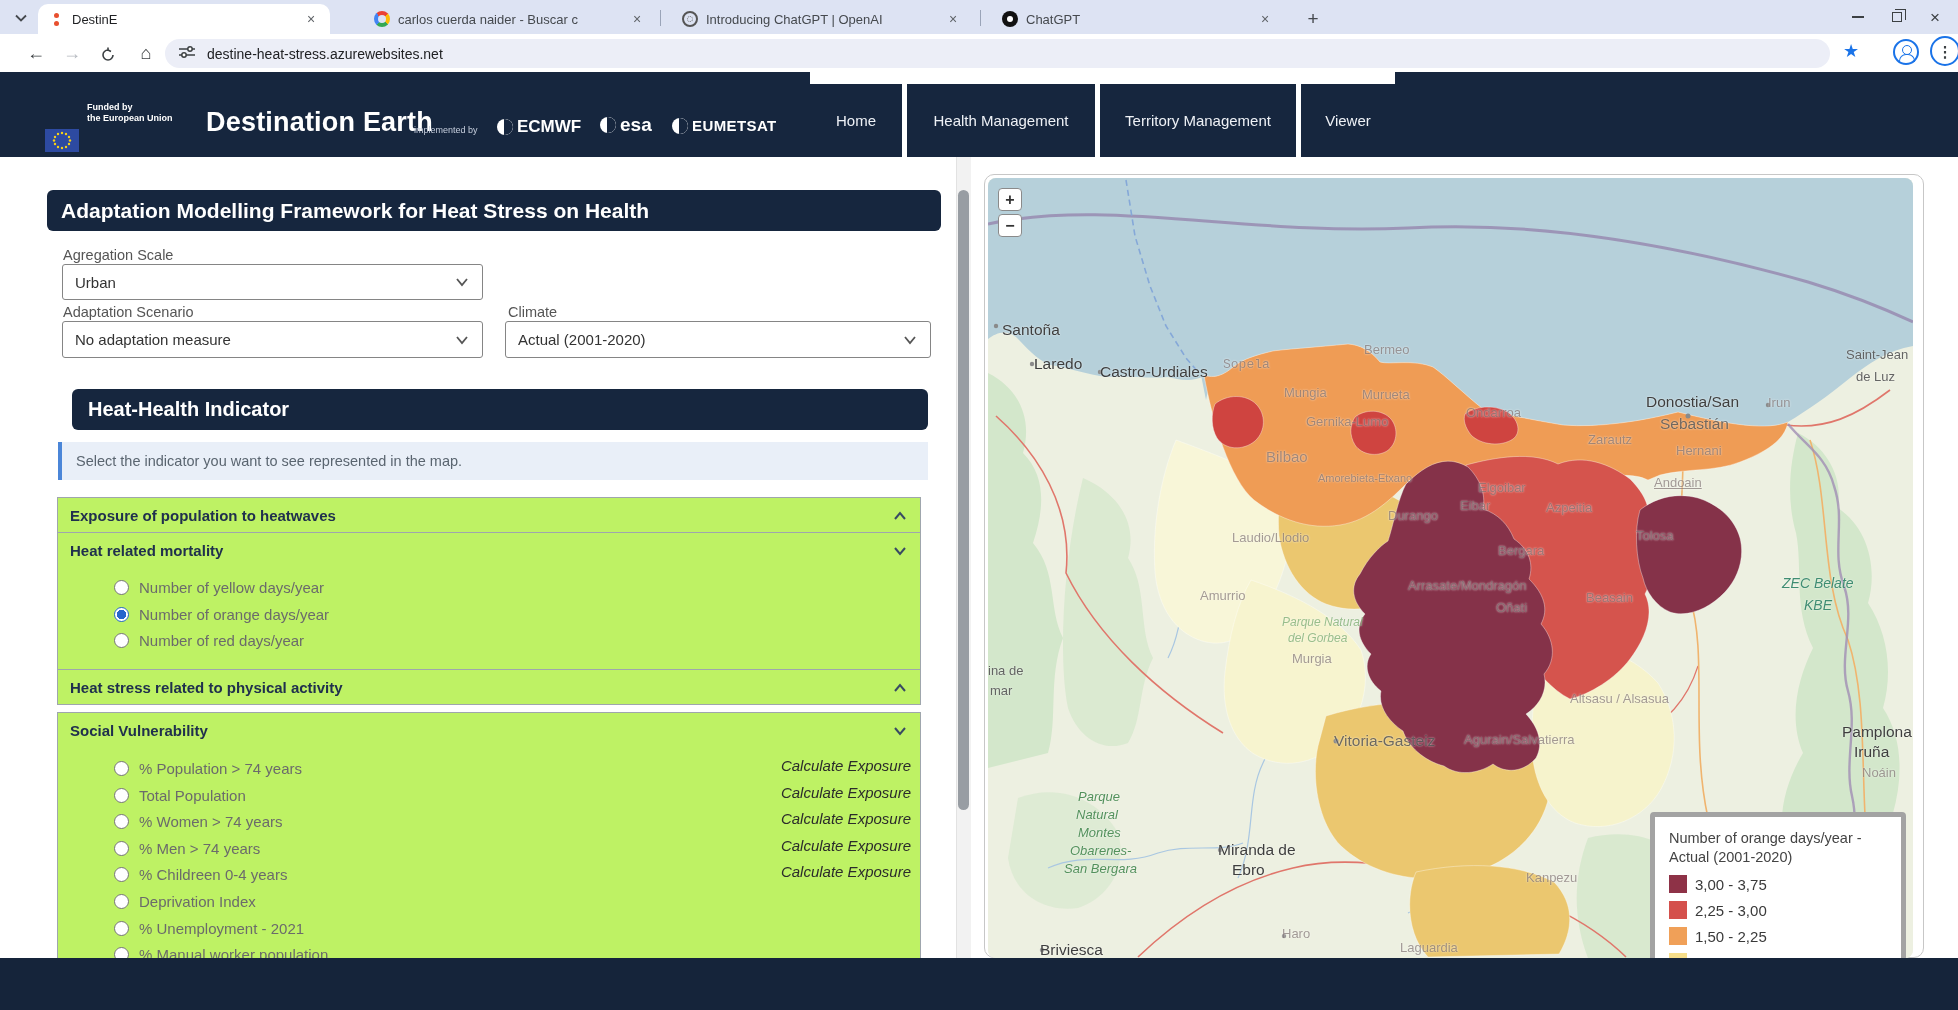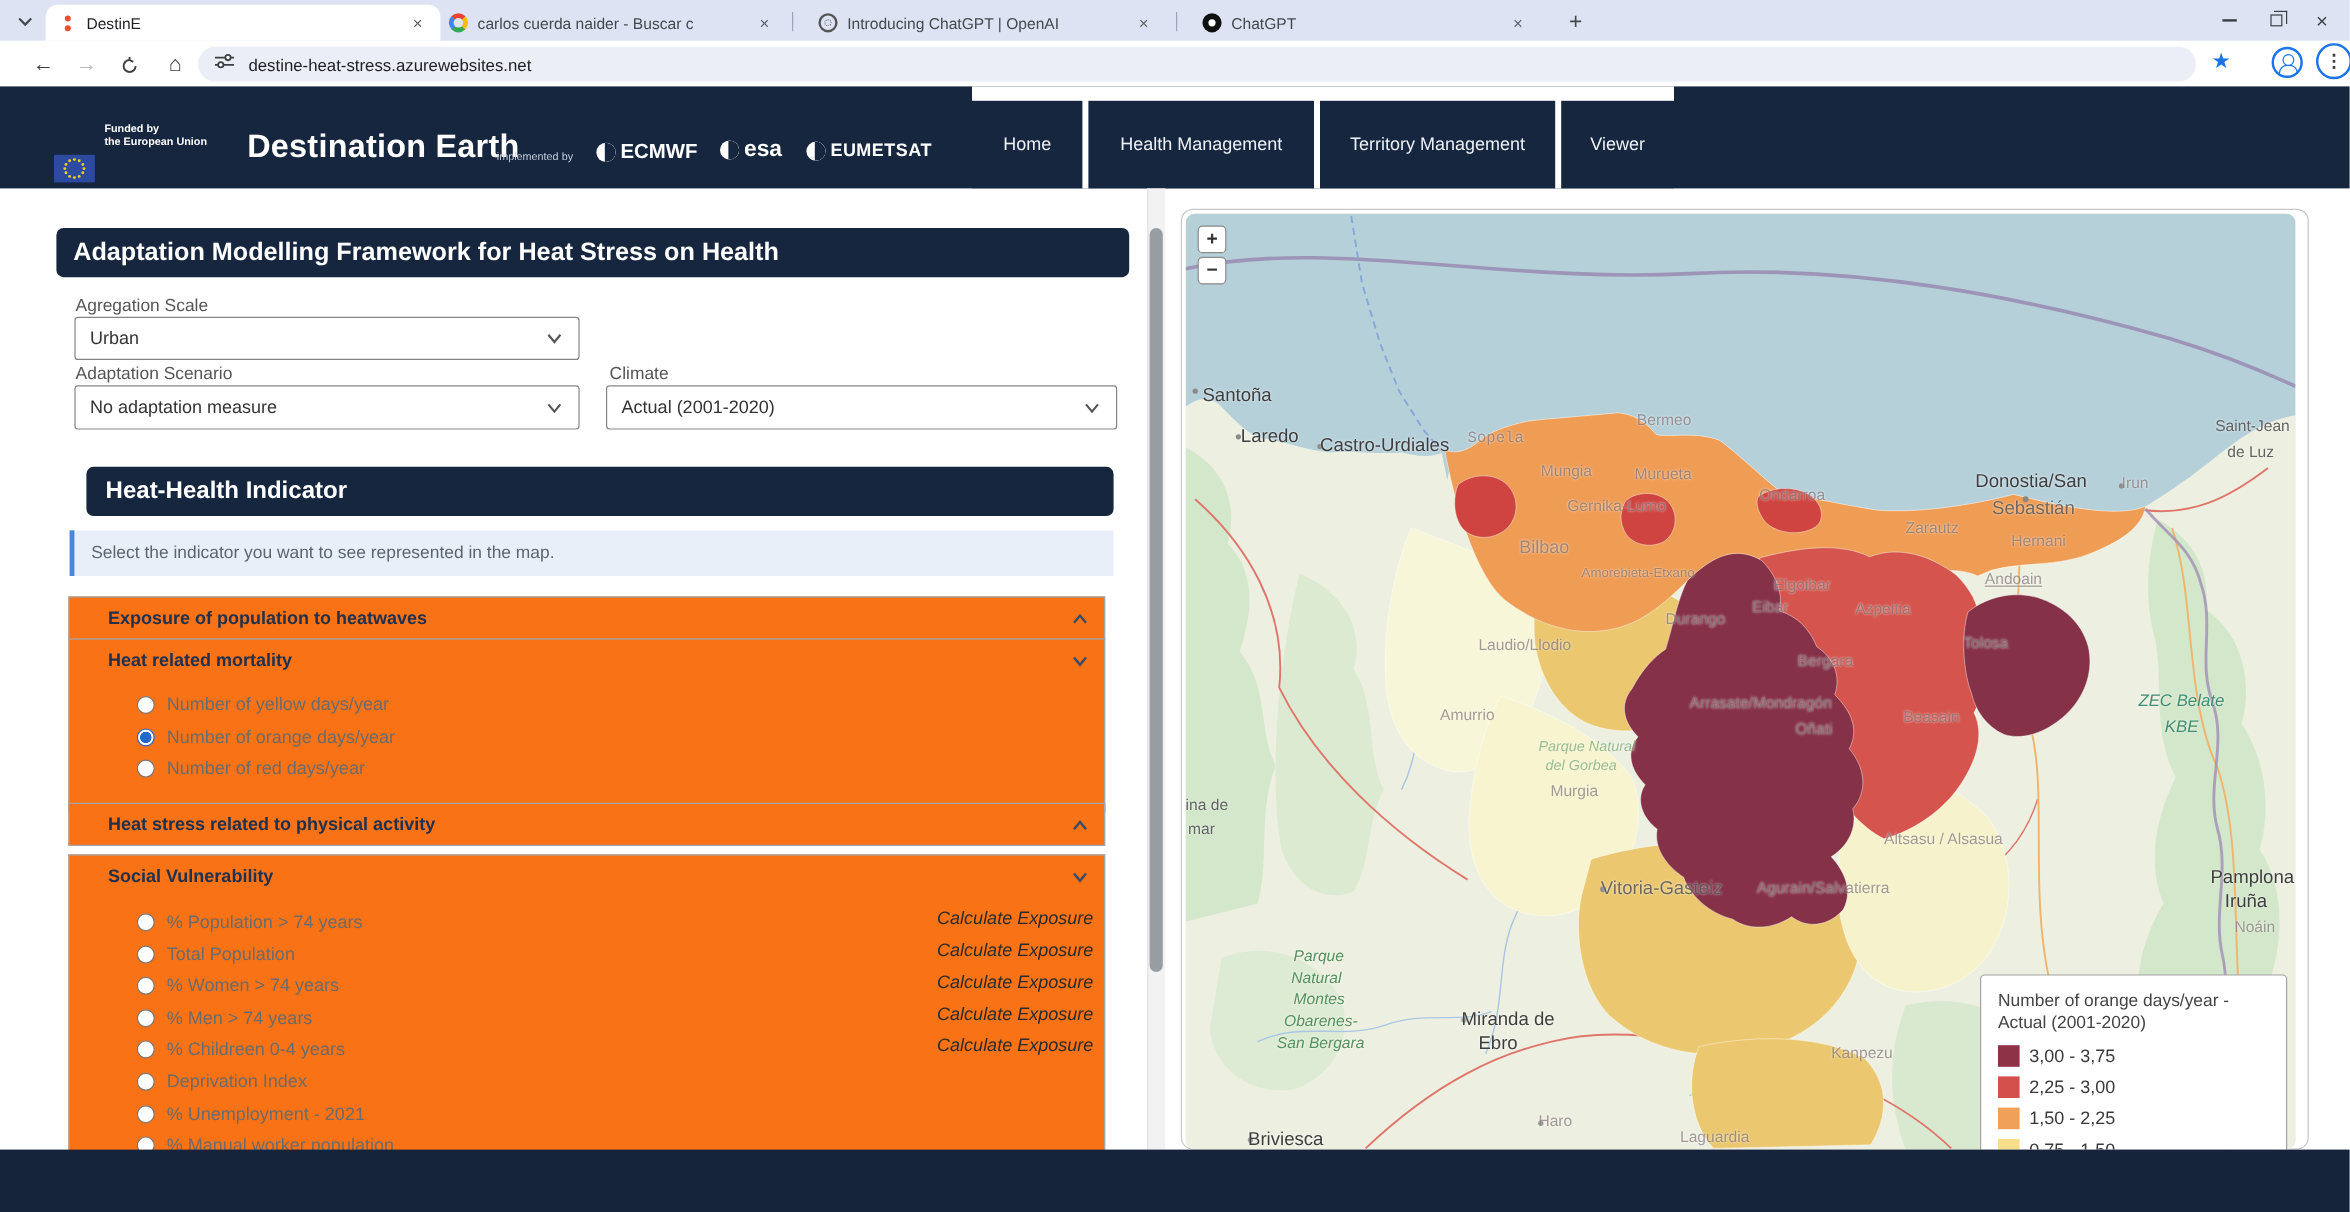--- a/index.html
+++ b/index.html
@@ -66,21 +66,21 @@
   .title-bar { left:47px; top:190px; width:894px; height:41px; background:#16263e; border-radius:6px;
     color:#fff; font-size:21px; font-weight:600; line-height:41px; padding-left:14px; }
   .fld-label { font-size:14.5px; color:#555; }
   .select { border:1px solid #858585; border-radius:3px; background:#fff; font-size:15px; color:#333;
     display:flex; align-items:center; padding:0 12px; }
   .select .val { flex:1; }
   .hh-bar { left:72px; top:389px; width:856px; height:41px; background:#16263e; border-radius:6px;
     color:#fff; font-size:20px; font-weight:600; line-height:41px; padding-left:16px; }
   .info-box { left:58px; top:442px; width:870px; height:38px; background:#e9eff8; border-left:4px solid #4b86d8;
     font-size:14.5px; color:#5a6570; display:flex; align-items:center; padding-left:14px; }
-  .acc { border:1px solid #9fa6ad; background:#f97316;padding-left:20px; }
+  .acc { border:1px solid #9fa6ad; background:#bef264; }
   .acc-head { height:35px; display:flex; align-items:center; padding:0 12px; }
   .acc-title { font-size:15px; font-weight:bold; color:#20304d; flex:1; }
   .chev { width:16px; height:10px; flex:0 0 16px; }
   .radio-row { position:absolute; left:58px; display:flex; align-items:center; height:22px; }
   .radio { width:15px; height:15px; border:1.5px solid #767676; border-radius:50%; background:#fff; }
   .radio.checked { border-color:#2667cc; background:radial-gradient(circle, #2667cc 0 4.5px, #fff 5px); }
   .radio-lbl { font-size:15px; color:#6b6b6b; margin-left:10px; }
   .calc-link { position:absolute; right:10px; font-size:15px; font-style:italic; color:#2b2b2b; }
 
   .panel-scrollbar { left:956px; top:157px; width:15px; height:801px; background:#f2f2f2; border-left:1px solid #e2e2e2; }
@@ -91,21 +91,21 @@
   .map { left:988px; top:178px; width:925px; height:780px; overflow:hidden; border-radius:8px; background:#eef0e4; }
   .map svg { position:absolute; left:0; top:0; }
   .zoombtn { width:24px; height:23px; background:#fff; border:1px solid #8a8a8a; border-radius:4px;
     font-size:16px; font-weight:bold; color:#333; text-align:center; line-height:21px; }
   .maplbl { position:absolute; font-size:13px; color:rgba(80,80,80,.88); white-space:nowrap; text-shadow:0 0 2px rgba(255,255,255,.8); }
   .maplbl.city { font-size:15.5px; color:#3e3e3e; }
   .maplbl.faded { color:rgba(110,95,95,.62); }
   .maplbl.park { font-style:italic; color:#53915c; }
   .maplbl.park-pale { font-style:italic; color:rgba(120,170,110,.75); }
   .maplbl.zec { font-style:italic; color:#3f8d72; font-size:14px; }
-  .legend { position:absolute; left:662px; top:634px; width:256px; background:#fff; border:1px solid #a3a3a3;
+  .legend { position:absolute; left:662px; top:634px; width:256px; background:#fff; border:5px solid #a3a3a3;
     border-radius:4px; padding:12px 14px; }
   .legend-title { font-size:14.5px; color:#444; line-height:19px; }
   .legend-row { display:flex; align-items:center; margin-top:8px; }
   .legend-swatch { width:18px; height:18px; margin-right:8px; }
   .legend-val { font-size:15px; color:#3a3a3a; }
 
   
   .footer { left:0; top:958px; width:1958px; height:52px; background:#15243a; z-index:30; }
   .vito { left:36px; top:966px; display:flex; align-items:center; gap:8px; color:#fff; }
   .vito-name { font-size:28px; font-weight:bold; letter-spacing:.5px; }
@@ -117,21 +117,21 @@
 </style>
 </head>
 <body>
 
 <div class="abs tabstrip">
   <div class="abs tab-search">
     <svg width="12" height="8">
         <path d="M1,1.5 L6,6.5 L11,1.5" stroke="#45494e" stroke-width="1.8" fill="none"></path>
       </svg>
   </div>
-  <div class="abs tab active" style="left:38px;width:329px;">
+  <div class="abs tab active" style="left:38px;width:292px;">
     <span class="favicon fav-destine">
         <i></i>
         <i></i>
       </span>
     <span class="title">DestinE</span>
     <span class="close">×</span>
   </div>
   <div class="abs tab" style="left:364px;width:292px;">
     <span class="favicon fav-g"></span>
     <span class="title">carlos cuerda naider - Buscar c</span>

